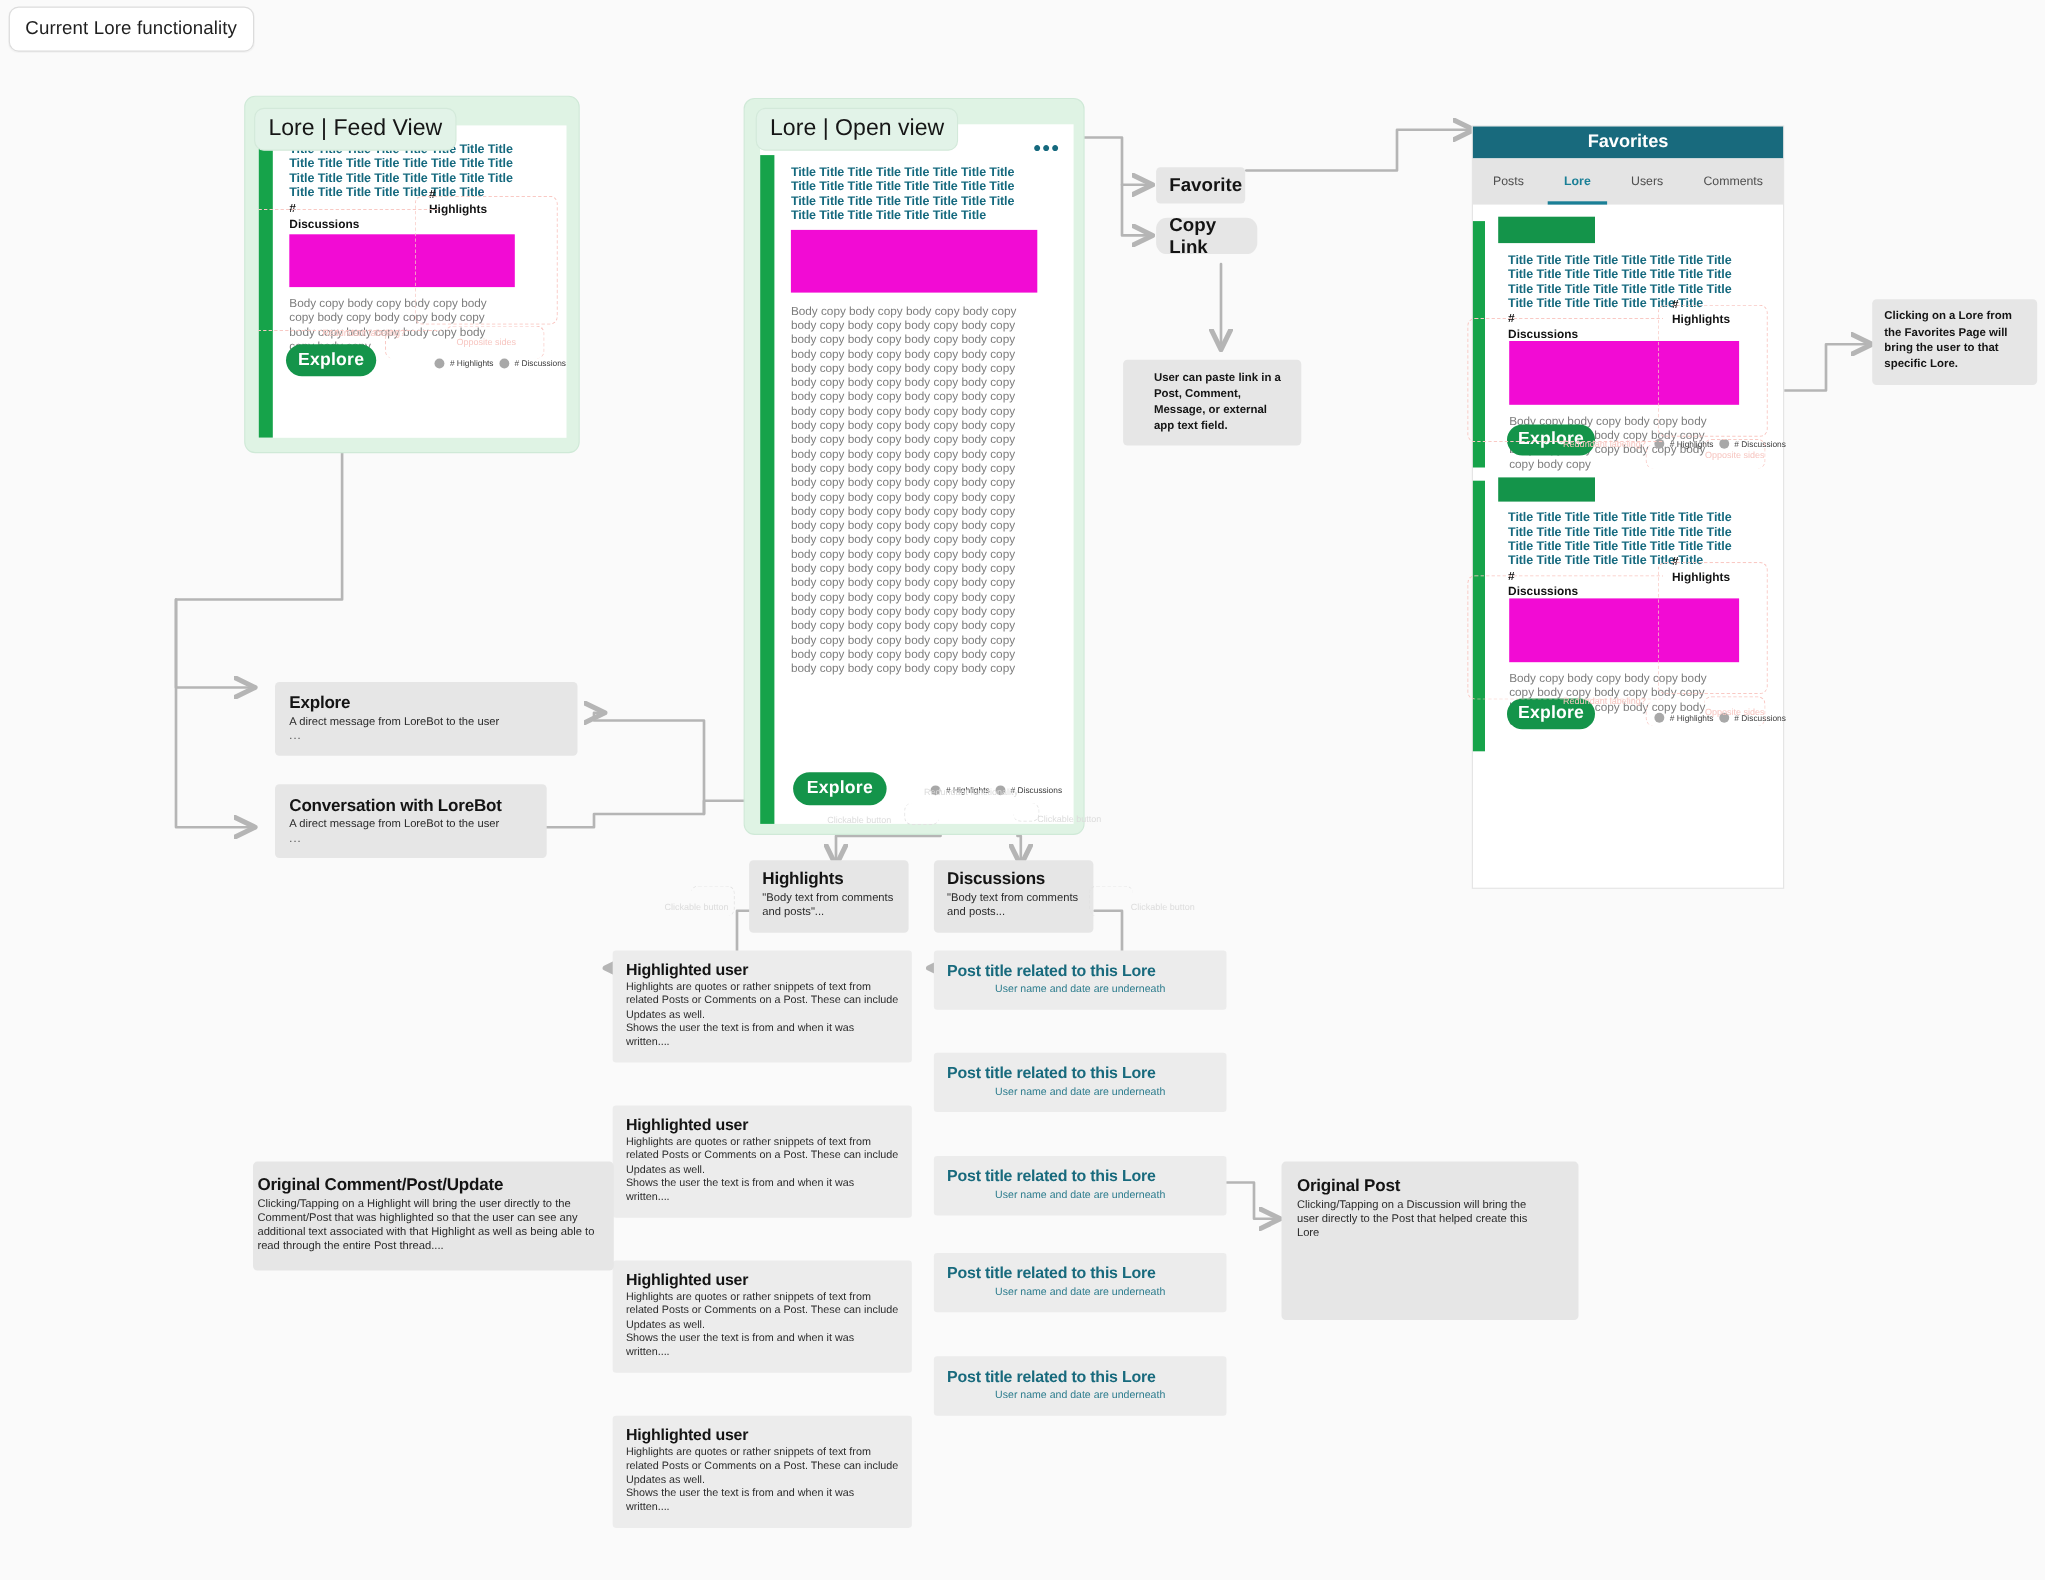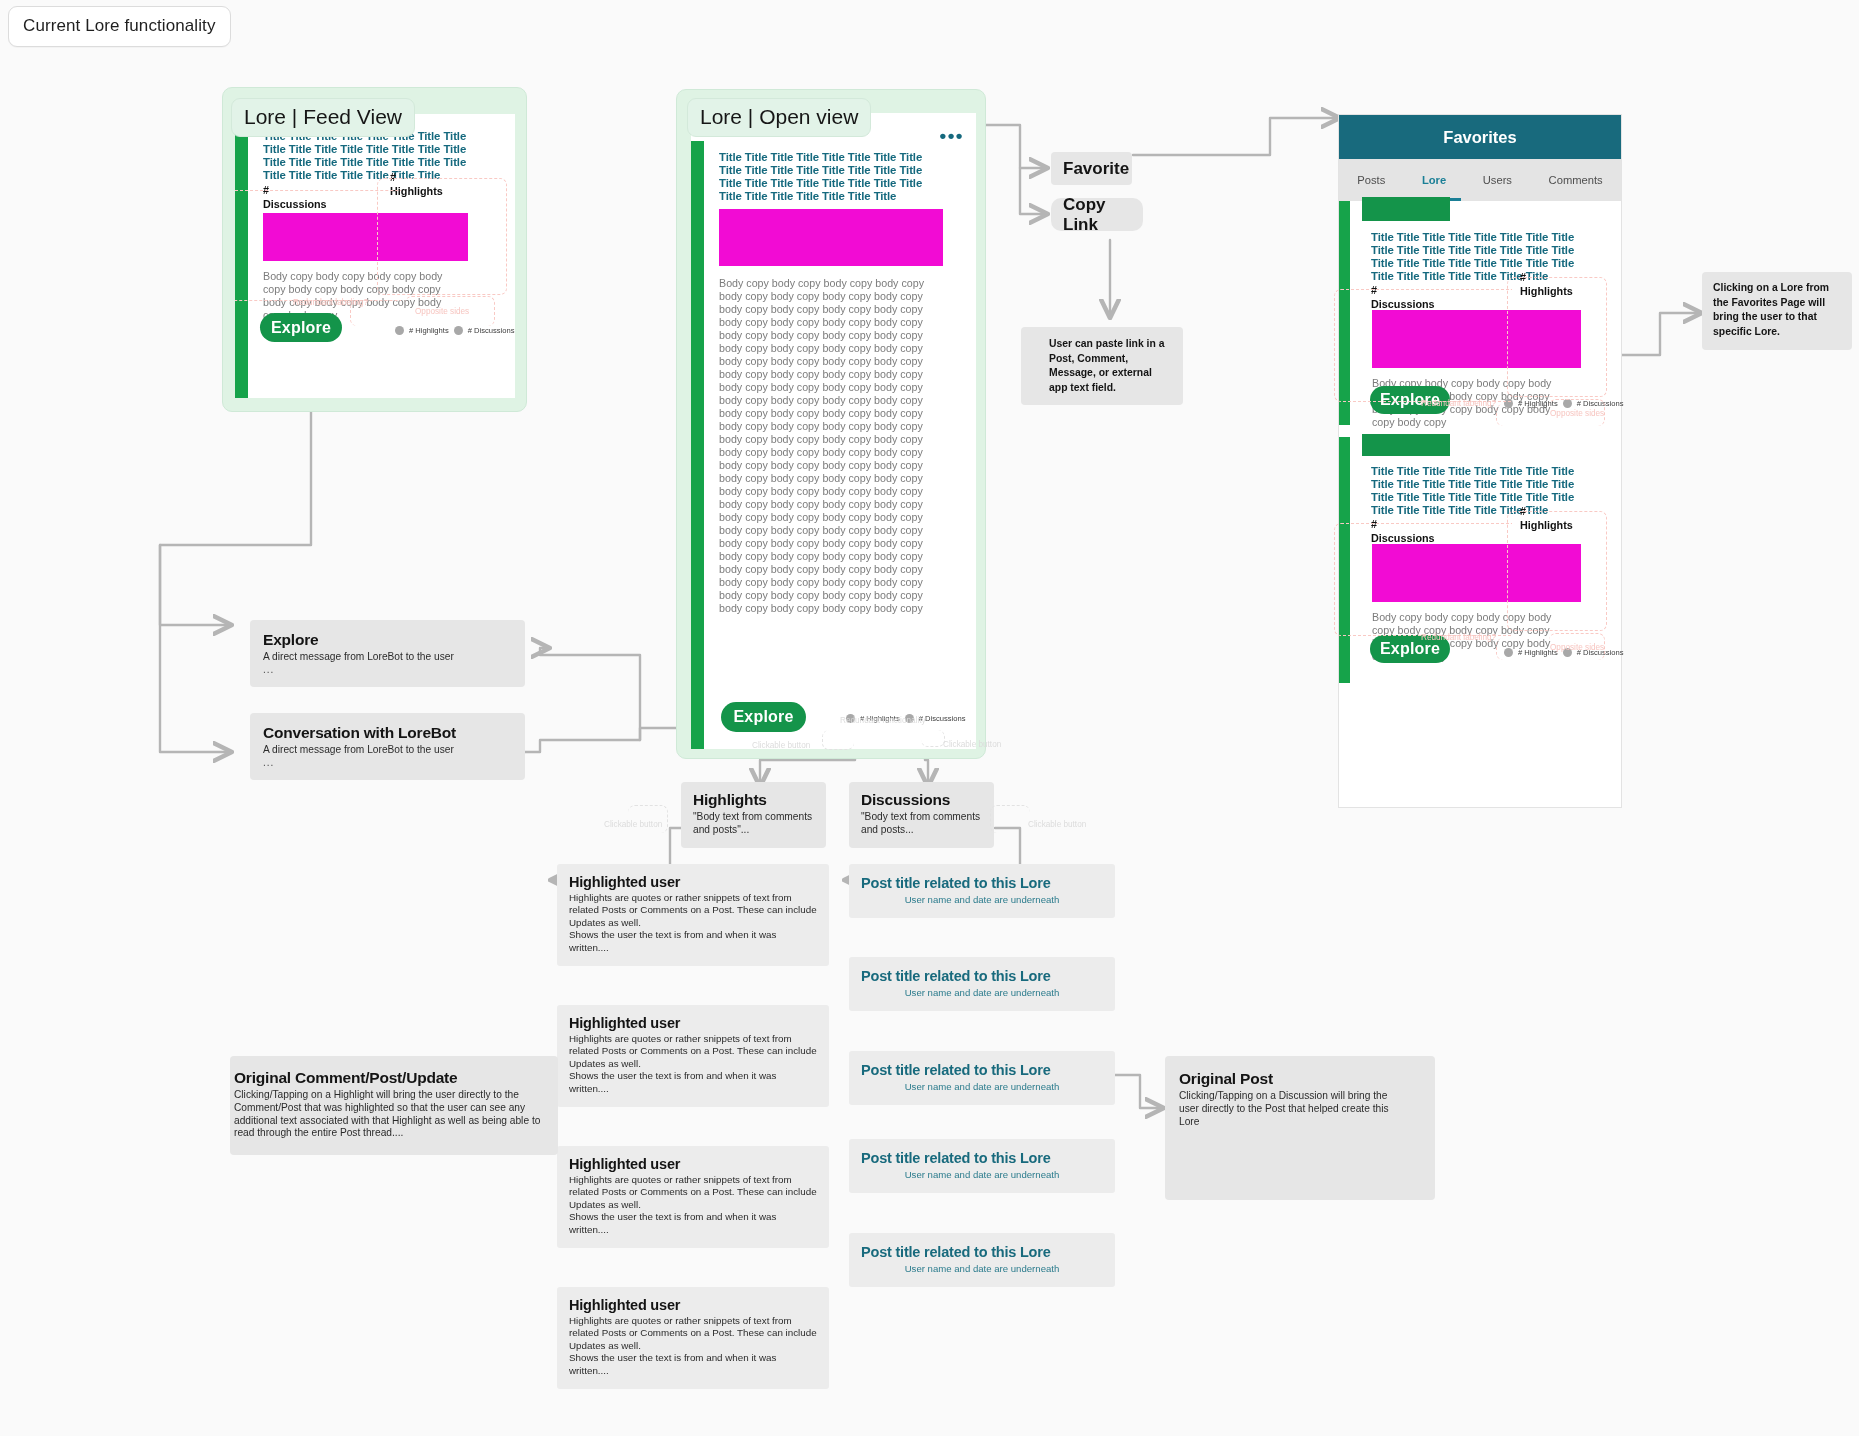--- a/index.html
+++ b/index.html
@@ -398,21 +398,21 @@
   <div class="node chip" style="left:1051px; top:198px; width:92px; height:33px;border-radius:10px;">Copy Link</div>
 
   <div class="node note note-sm" style="left:1021px; top:327px; width:162px;">User can paste link in a Post, Comment, Message, or external app text field.</div>
 
   <div class="node note" style="left:250px; top:620px; width:275px; padding:11px 13px 12px 13px;">
     <div class="note-h">Explore</div>
     <div class="note-b">A direct message from LoreBot to the user</div>
     <div class="note-dots">...</div>
   </div>
 
-  <div class="node note" style="left:250px; top:713px; width:275px; padding:11px 29px 12px 13px;">
+  <div class="node note" style="left:250px; top:713px; width:247px; padding:11px 29px 12px 13px;">
     <div class="note-h">Conversation with LoreBot</div>
     <div class="note-b">A direct message from LoreBot to the user</div>
     <div class="note-dots">...</div>
   </div>
 
   <div class="node note" style="left:681px; top:782px; width:145px; padding:9px 12px 11px 12px;">
     <div class="note-h">Highlights</div>
     <div class="note-b">"Body text from comments and posts"...</div>
   </div>
 
@@ -471,21 +471,21 @@
     <div class="note-b">Clicking/Tapping on a Highlight will bring the user directly to the Comment/Post that was highlighted so that the user can see any additional text associated with that Highlight as well as being able to read through the entire Post thread....</div>
   </div>
 
   <div class="node note" style="left:1165px; top:1056px; width:270px; height:144px; padding:14px 26px 15px 14px;">
     <div class="note-h">Original Post</div>
     <div class="note-b">Clicking/Tapping on a Discussion will bring the user directly to the Post that helped create this Lore</div>
   </div>
 
   <div class="node fav-panel" style="left:1338px; top:114px; width:284px; height:694px;">
 
-    <div class="fav-header" style="height:44px;">Favorites</div>
+    <div class="fav-header" style="height:29px;">Favorites</div>
 
     <div class="fav-tabs" style="height:42px;">
       <div class="fav-tab">Posts</div>
       <div class="fav-tab active">Lore</div>
       <div class="fav-tab">Users</div>
       <div class="fav-tab">Comments</div>
       <div class="fav-tab-underline" style="left:68px; width:54px;"></div>
     </div>
 
     <div class="greenbar" style="left:0; top:86px; width:11px; height:224px;"></div>

